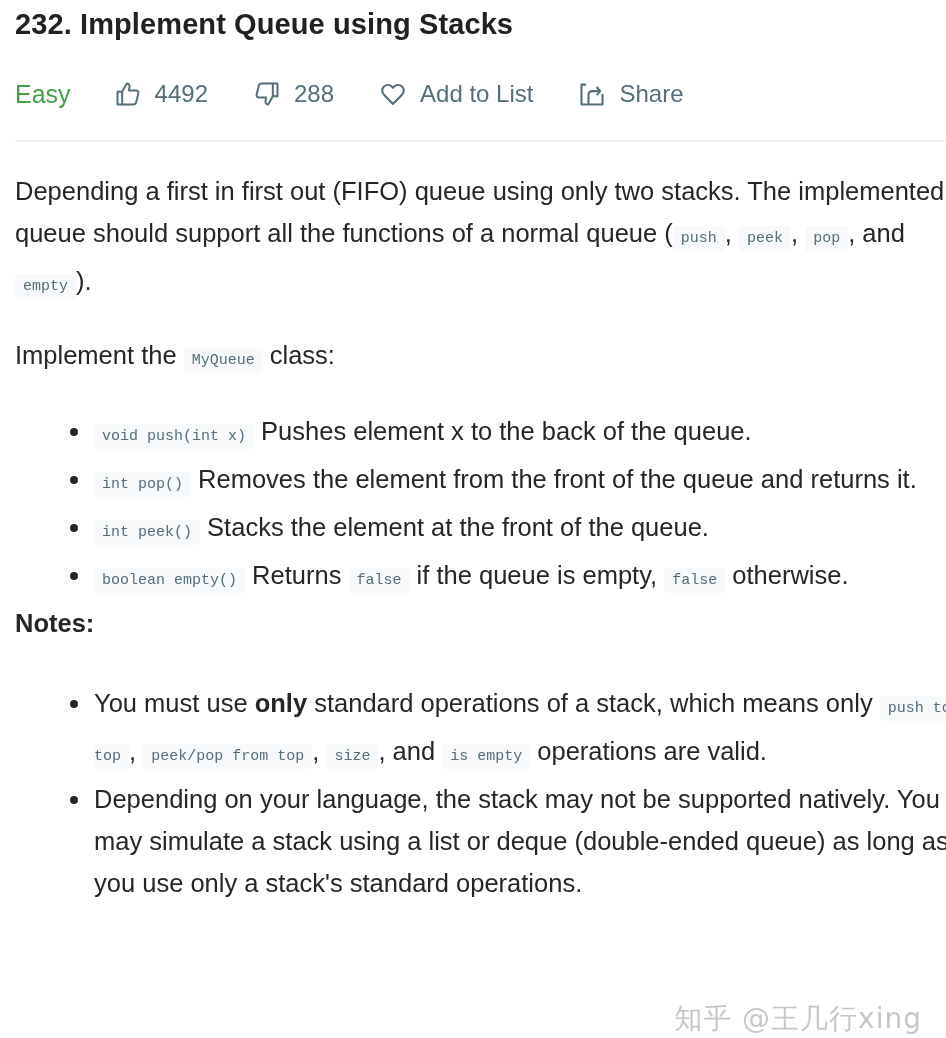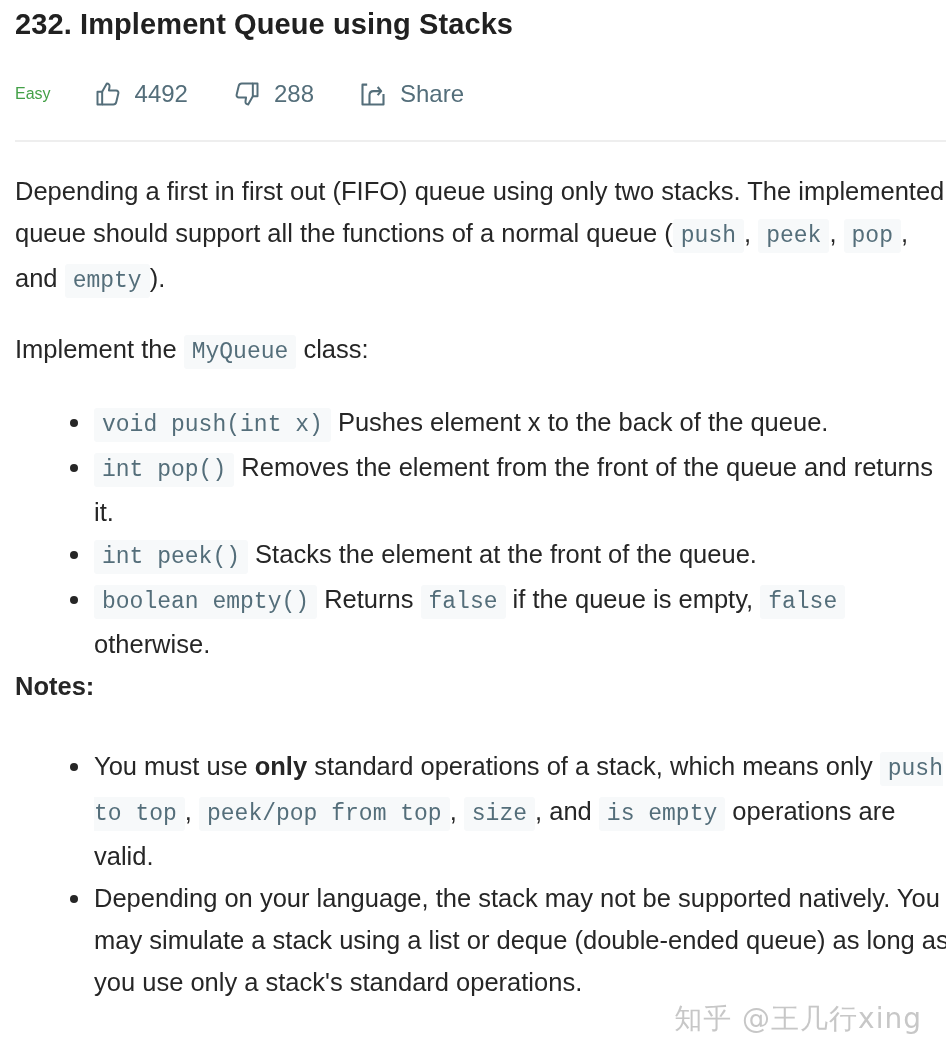--- a/index.html
+++ b/index.html
@@ -34,21 +34,21 @@
     .meta-row {
       position: absolute;
       left: 0;
       top: 76px;
       height: 36px;
       display: flex;
       align-items: center;
       white-space: nowrap;
     }
     .difficulty {
-      font-size: 16px;
+      font-size: 25px;
       color: #43a047;
       margin-right: 43px;
     }
     .meta-btn {
       display: flex;
       align-items: flex-start;
       font-size: 24px;
       color: #546e7a;
       cursor: pointer;
       margin-right: 45px;
@@ -75,21 +75,21 @@
       line-height: 42px;
       color: #262626;
     }
     .content p {
       margin: 0;
     }
     .p1 { white-space: normal; width: 935px; }
     .p2 { margin-top: 26px !important; }
     code {
       font-family: "Liberation Mono", "DejaVu Sans Mono", monospace;
-      font-size: 23px;
+      font-size: 15px;
       color: #546e7a;
       background: #f7f9fa;
       padding: 4px 8px;
       border-radius: 3px;
     }
     ul {
       margin: 0;
       padding: 0;
       list-style: none;
     }
@@ -147,20 +147,26 @@
     </span>
 
     <span class="meta-btn">
       <svg viewBox="0 0 24 24" fill="none" stroke="#546e7a" stroke-width="1.7" stroke-linejoin="round">
         <path d="M17 3h4v11h-4z"></path>
         <path d="M17 14l-4 7c-1.5 0-2.5-1-2.3-2.6L11.2 15H5c-1.3 0-2.2-1.2-1.9-2.4l1.8-7.4C5.2 3.9 6.2 3 7.5 3H17"></path>
       </svg>
       <span>288</span>
     </span>
 
+    <span class="meta-btn">
+      <svg viewBox="0 0 24 24" fill="none" stroke="#546e7a" stroke-width="1.8" stroke-linejoin="round">
+        <path d="M12 20.5l-7.7-7.8C2.2 10.6 2.3 7.3 4.5 5.4c2.1-1.8 5.1-1.4 7 .7l.5.6.5-.6c1.9-2.1 4.9-2.5 7-.7 2.2 1.9 2.3 5.2.2 7.3z"></path>
+      </svg>
+      <span>Add to List</span>
+    </span>
 
     <span class="meta-btn">
       <svg viewBox="0 0 24 24" fill="none" stroke="#546e7a" stroke-width="1.8" stroke-linejoin="round">
         <path d="M7 4H3v17h18v-9"></path>
         <path d="M9 21v-8c0-2 1.3-3.5 3.5-3.5H19"></path>
         <path d="M16 6l3 3.5-3 3.5"></path>
       </svg>
       <span>Share</span>
     </span>
   </div>

